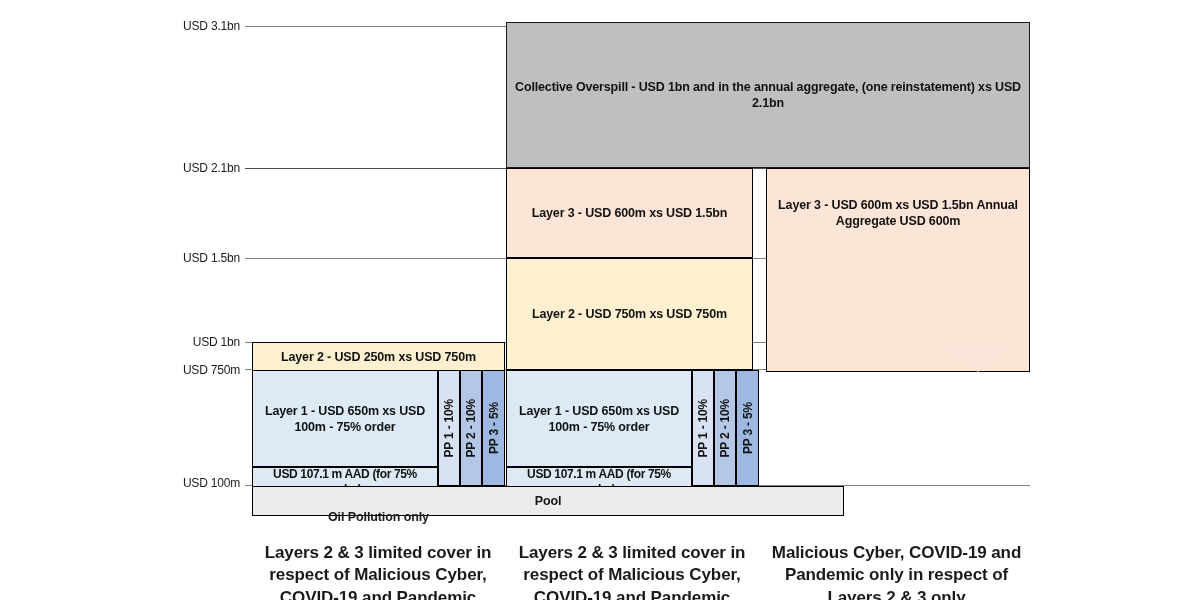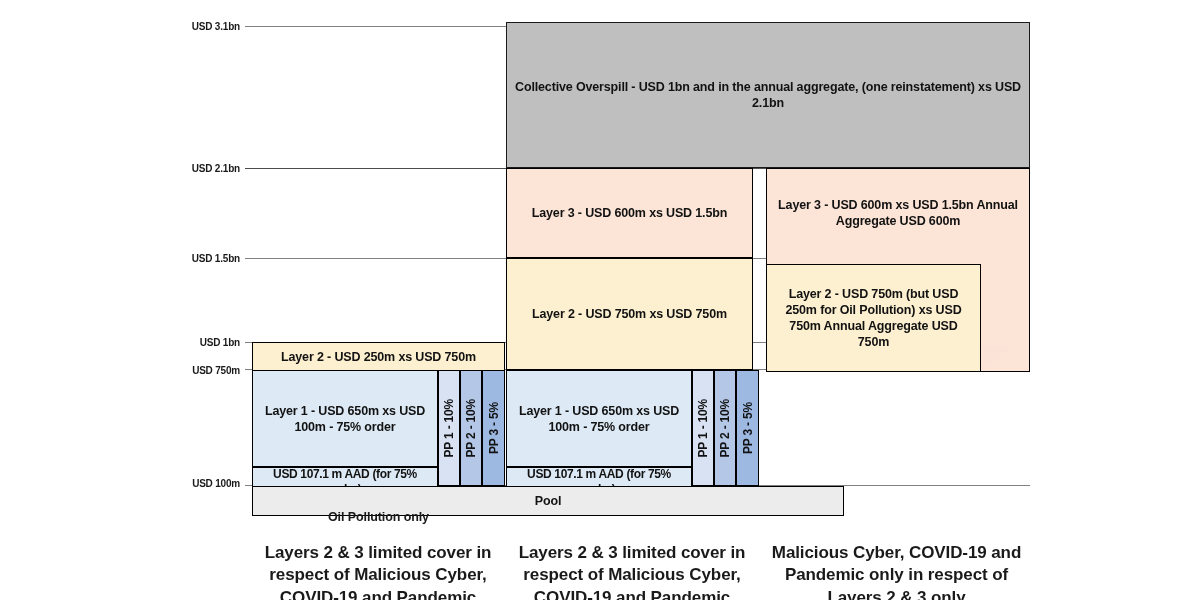--- a/index.html
+++ b/index.html
@@ -19,22 +19,22 @@
     position: absolute;
     left: 0; top: 0;
     width: 1200px;
     height: 600px;
   }
 
   
   .axis-label {
     position: absolute;
     text-align: right;
-    font-size: 10px;
-    font-weight: bold;
+    font-size: 12px;
+    font-weight: normal;
     letter-spacing: -0.2px;
     white-space: nowrap;
     color: #1a1a1a;
   }
   .gridline {
     position: absolute;
     height: 0;
     border-top: 1px solid #808080;
   }
   .gridline.dark { border-top: 1px solid #4d4d4d; }
@@ -182,23 +182,20 @@
   </div>
   <div class="pp pp-3" style="left:736px; top:370px; width:23px; height:116px;">
     <span class="vtxt">PP 3 - 5%</span>
   </div>
 
   <div class="box layer3" style="left:766px; top:168px; width:264px; height:204px; align-items:flex-start; padding-top:28px;">
     <span class="txt">Layer 3 - USD 600m xs USD 1.5bn Annual Aggregate USD 600m</span>
   </div>
   <div class="notch" style="left:944px; top:346px;"></div>
 
-  <div class="box layer2" style="left:766px; top:264px; width:215px; height:108px;">
-    <span class="txt">Layer 2 - USD 750m (but USD 250m for Oil Pollution) xs USD 750m Annual Aggregate USD 750m</span>
-  </div>
 
   <div class="box pool" style="left:252px; top:486px; width:592px; height:20px;">
     <span class="txt">Pool</span>
   </div>
 
   <div class="col-title" style="left:252px; top:510px; width:253px;">Oil Pollution only</div>
 
   <div class="col-note" style="left:248px; top:542px; width:260px;">Layers 2 &amp; 3 limited cover in respect of Malicious Cyber, COVID-19 and Pandemic</div>
   <div class="col-note" style="left:502px; top:542px; width:260px;">Layers 2 &amp; 3 limited cover in respect of Malicious Cyber, COVID-19 and Pandemic</div>
   <div class="col-note" style="left:763px; top:542px; width:267px;">Malicious Cyber, COVID-19 and Pandemic only in respect of Layers 2 &amp; 3 only</div>

